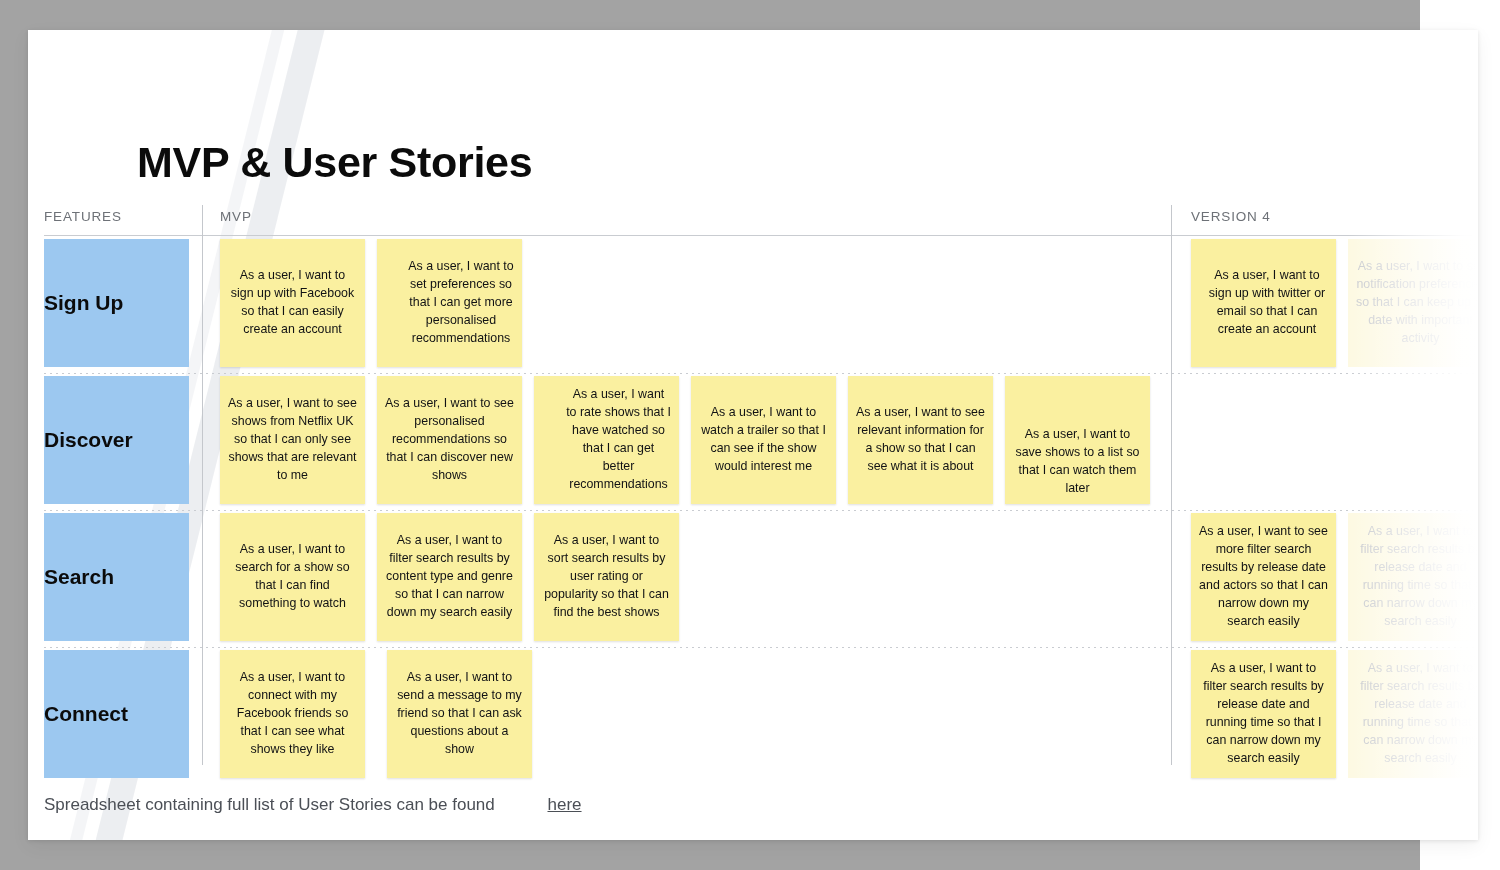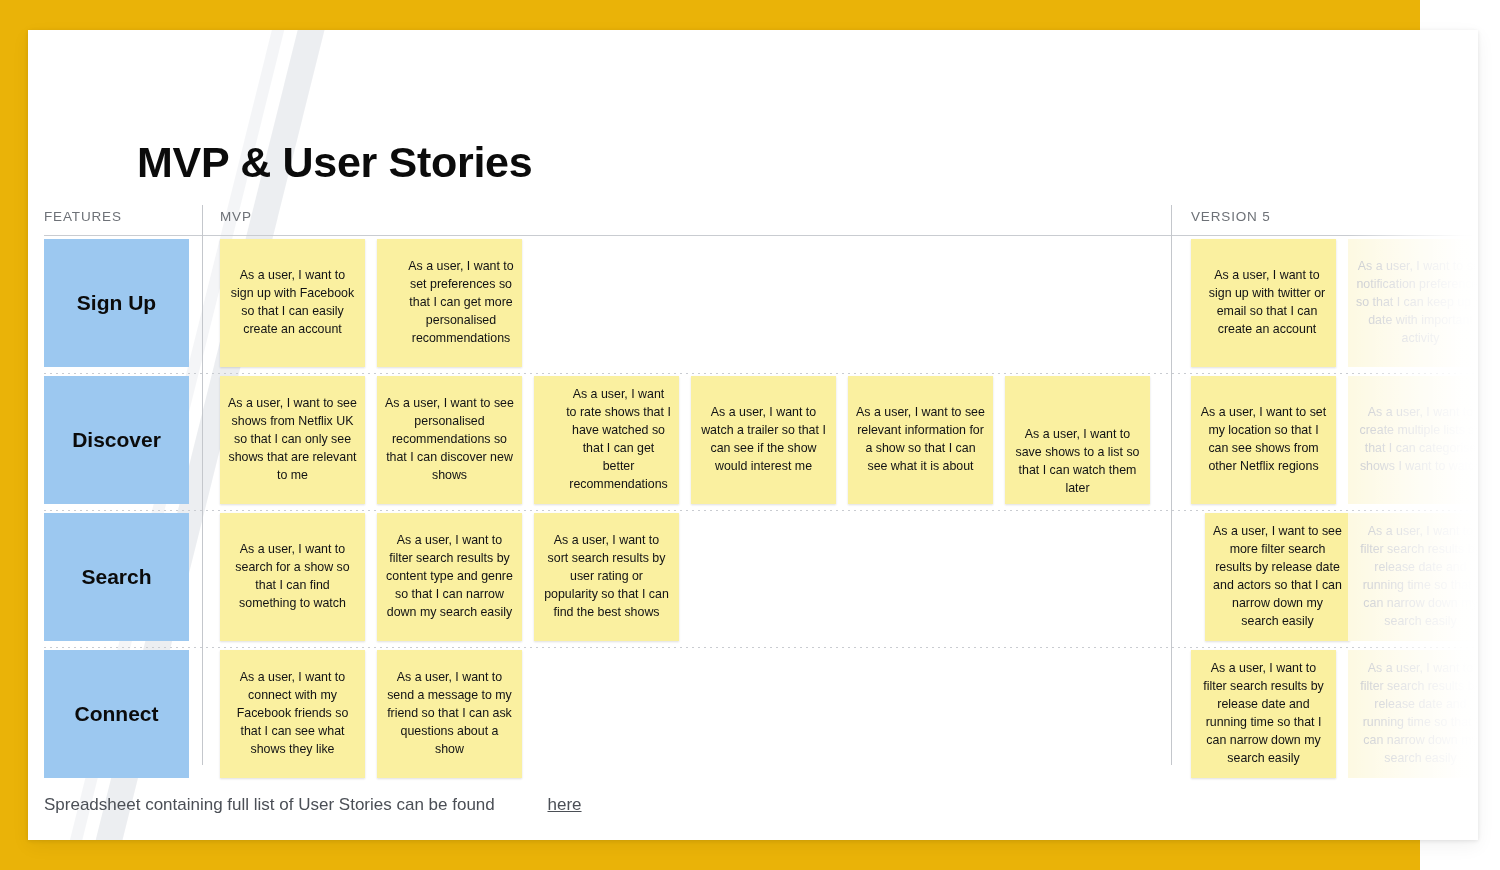--- a/index.html
+++ b/index.html
@@ -9,21 +9,21 @@
     height: 870px;
     overflow: hidden;
     background: #ffffff;
     font-family: "Liberation Sans", sans-serif;
   }
 
   #slide-root {
     position: relative;
     width: 1420px;
     height: 870px;
-    background: #eab308;
+    background: #a3a3a3;
   }
 
   
   .card {
     position: absolute;
     left: 28px;
     top: 30px;
     width: 1450px;
     height: 810px;
     background: #ffffff;
@@ -139,21 +139,21 @@
   
   .feature-block {
     position: absolute;
     left: 16px;
     top: 2px;
     width: 145px;
     height: 128px;
     background: #9cc8f0;
     display: flex;
     align-items: center;
-    justify-content: center;
+    justify-content: flex-start;
   }
   .feature-label {
     font-size: 21px;
     font-weight: bold;
     color: #0b0b0b;
     text-align: center;
   }
 
   
   .notes {
@@ -230,21 +230,21 @@
 
     <div class="content">
 
       <div class="slide-title">MVP &amp; User Stories</div>
 
       <div class="matrix">
 
         <div class="col-headers">
           <div class="col-head ch-features">FEATURES</div>
           <div class="col-head ch-mvp">MVP</div>
-          <div class="col-head ch-v2">VERSION 5</div>
+          <div class="col-head ch-v2">VERSION 4</div>
           <div class="head-rule"></div>
         </div>
 
         <div class="vrule v1"></div>
         <div class="vrule v2"></div>
 
         <div class="rows" id="rows-container">
             <div class="row">
               <div class="feature-block">
                 <div class="feature-label">Sign Up</div>
@@ -284,64 +284,56 @@
                 <div class="note" style="left: 471px;">
                   <div class="note-text">As a user, I want to watch a trailer so that I can see if the show would interest me</div>
                 </div>
                 <div class="note" style="left: 628px;">
                   <div class="note-text">As a user, I want to see relevant information for a show so that I can see what it is about</div>
                 </div>
                 <div class="note" style="left: 785px; align-items: flex-end;">
                   <div class="note-text">As a user, I want to save shows to a list so that I can watch them later</div>
                 </div>
               </div>
-              <div class="notes v2">
-                <div class="note" style="left: 0px;">
-                  <div class="note-text">As a user, I want to set my location so that I can see shows from other Netflix regions</div>
-                </div>
-                <div class="note ghost" style="left: 157px;">
-                  <div class="note-text">As a user, I want to create multiple lists so that I can categorise shows I want to watch</div>
-                </div>
-              </div>
               <div class="row-sep"></div>
             </div>
             <div class="row">
               <div class="feature-block">
                 <div class="feature-label">Search</div>
               </div>
               <div class="notes mvp">
                 <div class="note" style="left: 0px;">
                   <div class="note-text">As a user, I want to search for a show so that I can find something to watch</div>
                 </div>
                 <div class="note" style="left: 157px;">
                   <div class="note-text">As a user, I want to filter search results by content type and genre so that I can narrow down my search easily</div>
                 </div>
                 <div class="note" style="left: 314px;">
                   <div class="note-text">As a user, I want to sort search results by user rating or popularity so that I can find the best shows</div>
                 </div>
               </div>
               <div class="notes v2">
-                <div class="note" style="left: 14px;">
+                <div class="note" style="left: 0px;">
                   <div class="note-text">As a user, I want to see more filter search results by release date and actors so that I can narrow down my search easily</div>
                 </div>
                 <div class="note ghost" style="left: 157px;">
                   <div class="note-text">As a user, I want to filter search results by release date and running time so that I can narrow down my search easily</div>
                 </div>
               </div>
               <div class="row-sep"></div>
             </div>
             <div class="row">
               <div class="feature-block">
                 <div class="feature-label">Connect</div>
               </div>
               <div class="notes mvp">
                 <div class="note" style="left: 0px;">
                   <div class="note-text">As a user, I want to connect with my Facebook friends so that I can see what shows they like</div>
                 </div>
-                <div class="note" style="left: 157px;">
+                <div class="note" style="left: 167px;">
                   <div class="note-text">As a user, I want to send a message to my friend so that I can ask questions about a show</div>
                 </div>
               </div>
               <div class="notes v2">
                 <div class="note" style="left: 0px;">
                   <div class="note-text">As a user, I want to filter search results by release date and running time so that I can narrow down my search easily</div>
                 </div>
                 <div class="note ghost" style="left: 157px;">
                   <div class="note-text">As a user, I want to filter search results by release date and running time so that I can narrow down my search easily</div>
                 </div>

